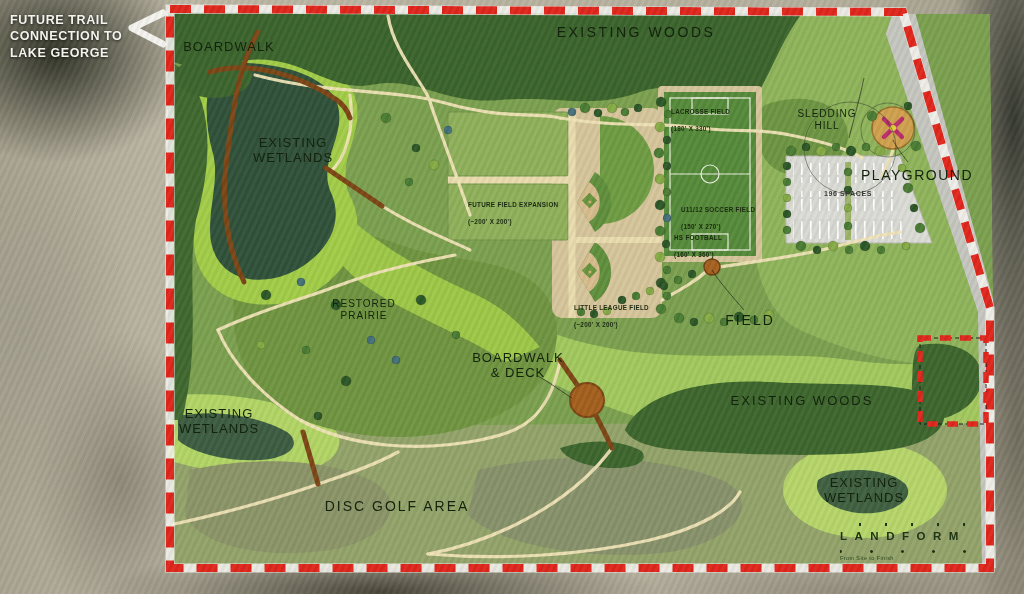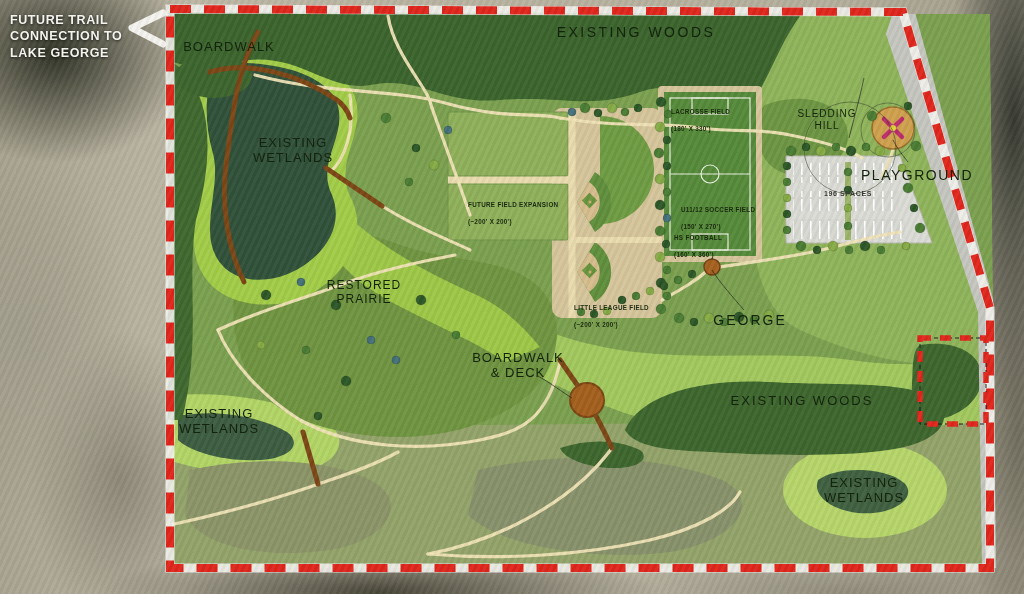--- a/index.html
+++ b/index.html
@@ -280,28 +280,29 @@
 CONNECTION TO
 LAKE GEORGE</div>
 
   <div class="label" style="left:229px;top:47px;">BOARDWALK</div>
   <div class="label" style="left:636px;top:32px;font-size:14px;letter-spacing:2.5px;">EXISTING WOODS</div>
   <div class="label" style="left:801px;top:120px;font-size:10px;margin-left:26px;">SLEDDING
 HILL</div>
   <div class="label" style="left:293px;top:150px;">EXISTING
 WETLANDS</div>
   <div class="label" style="left:917px;top:175px;font-size:14px;letter-spacing:1.5px;text-align:right;">PLAYGROUND</div>
-  <div class="label" style="left:364px;top:292px;font-size:12px;">RESTORED
+  <div class="label" style="left:364px;top:310px;font-size:10px;">RESTORED
 PRAIRIE</div>
-  <div class="label" style="left:750px;top:320px;font-size:14px;letter-spacing:2px;">GEORGE</div>
+  <div class="label" style="left:750px;top:320px;font-size:14px;letter-spacing:2px;">FIELD</div>
   <div class="label" style="left:518px;top:365px;">BOARDWALK
 &amp; DECK</div>
   <div class="label" style="left:802px;top:401px;letter-spacing:2px;">EXISTING WOODS</div>
   <div class="label" style="left:219px;top:421px;">EXISTING
 WETLANDS</div>
+  <div class="label" style="left:397px;top:506px;font-size:14px;letter-spacing:2px;">DISC GOLF AREA</div>
   <div class="label" style="left:864px;top:490px;">EXISTING
 WETLANDS</div>
 
   <div class="flabel" style="left:671px;top:99px;">
     <span>LACROSSE FIELD</span><br>
     <span>(180' X 330')</span>
   </div>
   <div class="flabel" style="left:468px;top:192px;">
     <span>FUTURE FIELD EXPANSION</span><br>
     <span>(~200' X 200')</span>
@@ -313,14 +314,20 @@
   <div class="flabel" style="left:674px;top:225px;">
     <span>HS FOOTBALL</span><br>
     <span>(160' X 360')</span>
   </div>
   <div class="flabel" style="left:574px;top:295px;">
     <span>LITTLE LEAGUE FIELD</span><br>
     <span>(~200' X 200')</span>
   </div>
   <div class="spaces" style="left:848px;top:193px;">196 SPACES</div>
 
+  <div class="logo">
+    <div class="dots-top"></div>
+    <div class="word">LANDFORM</div>
+    <div class="dots-bottom"></div>
+    <div class="tag">From Site to Finish</div>
+  </div>
 
 </div>
 
 </body></html>

